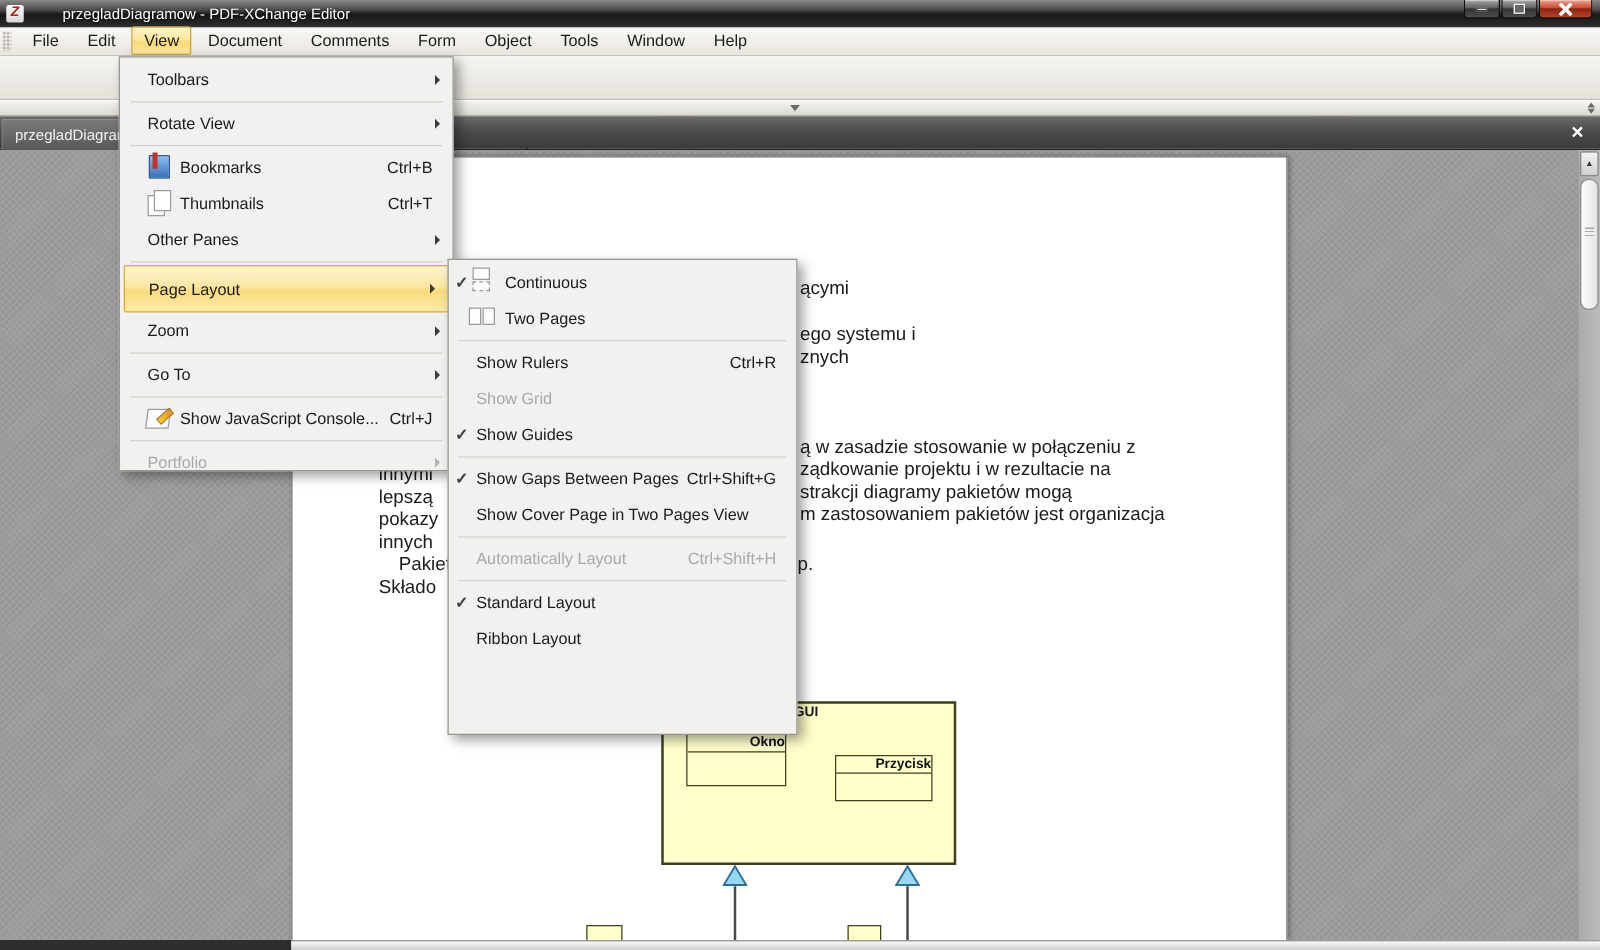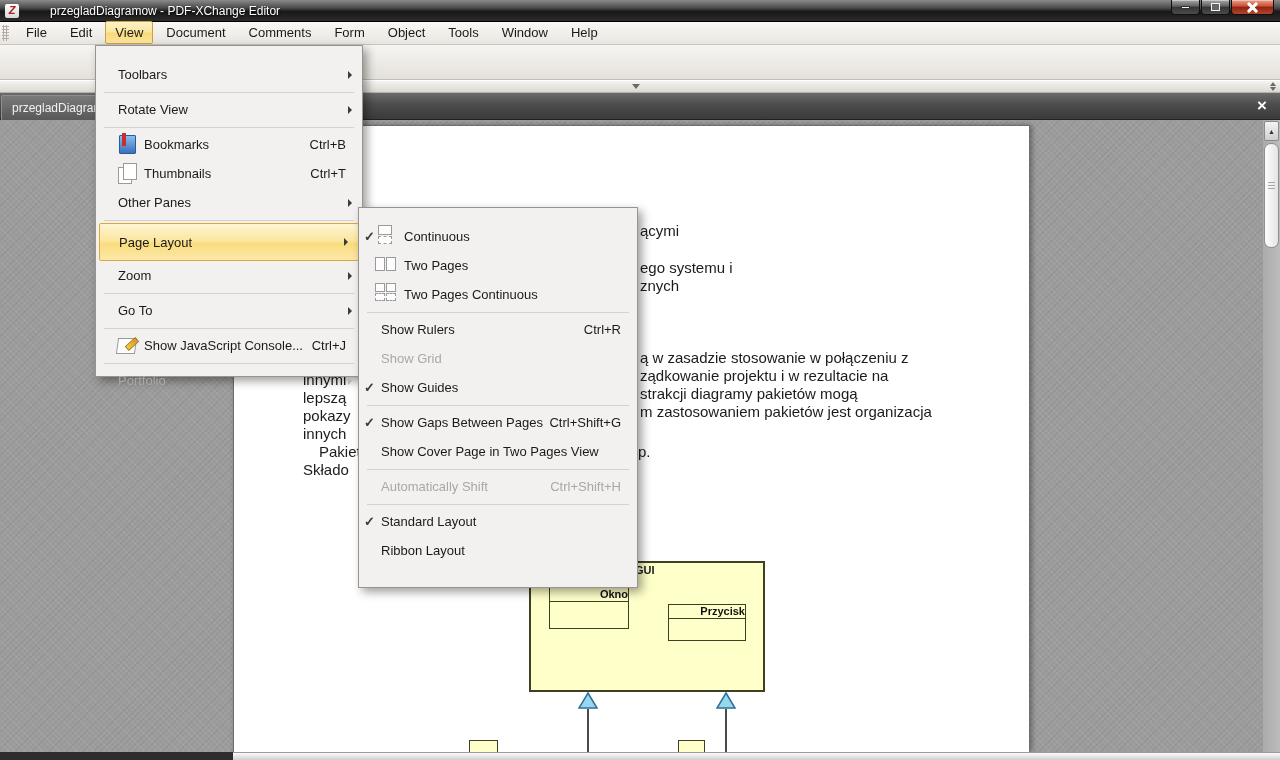--- a/index.html
+++ b/index.html
@@ -110,21 +110,21 @@
   
   .uml-package{position:absolute;left:295px;top:435px;width:236px;height:131px;background:#ffffca;border:2px solid #3f3f23;}
   .pkg-label{position:absolute;left:104px;top:1px;font-size:11px;font-weight:bold;color:#1a1a1a;}
   .uml-class{position:absolute;background:#ffffca;border:1.5px solid #3f3f23;}
   .uml-class .ctitle{height:14px;border-bottom:1.5px solid #3f3f23;font-size:11px;font-weight:bold;text-align:right;line-height:13px;color:#111;}
   .tri{position:absolute;width:20px;height:17px;}
   .vline{position:absolute;width:2px;background:#4a4a4a;}
   .pkg-tab{position:absolute;background:#ffffca;border:1.5px solid #3f3f23;}
 
   
-  .popup{position:absolute;background:#f2f1ef;border:1px solid #97948f;box-shadow:4px 4px 9px rgba(0,0,0,.38);padding-top:14px;font-size:13px;color:#1a1a1a;}
+  .popup{position:absolute;background:#f2f1ef;border:1px solid #97948f;box-shadow:4px 4px 9px rgba(0,0,0,.38);padding-top:3px;font-size:13px;color:#1a1a1a;}
   #view-menu{left:95px;top:45px;width:268px;height:332px;z-index:50;}
   #page-layout-menu{left:358px;top:207px;width:280px;height:381px;z-index:60;}
   .menu-row{position:relative;height:29px;display:flex;align-items:center;padding-left:22px;padding-right:10px;}
   #view-menu .menu-row.has-icon{padding-left:48px;}
   #page-layout-menu .menu-row.has-icon{padding-left:45px;}
   .menu-row.disabled{color:#a8a8a8;}
   .menu-row.highlighted{margin:0 3px;height:38px;padding-left:19px;border:1px solid #d9a93a;border-radius:2px;
     background:linear-gradient(#fdf5d2,#fce7a2 45%,#fadc7e 55%,#fce9a9);}
   .menu-sep{position:relative;height:6px;}
   .menu-sep::after{content:"";position:absolute;left:8px;right:8px;top:3px;border-top:1px solid #d4d2ce;}
@@ -488,29 +488,20 @@
         </span>
         <span class="mlabel">Continuous</span>
       </div>
       <div class="menu-row has-icon">
         <span class="mi-icon two-pages lay">
           <i></i>
           <i></i>
         </span>
         <span class="mlabel">Two Pages</span>
       </div>
-      <div class="menu-row has-icon">
-        <span class="mi-icon two-pages-continuous lay">
-          <i></i>
-          <i></i>
-          <i></i>
-          <i></i>
-        </span>
-        <span class="mlabel">Two Pages Continuous</span>
-      </div>
       <div class="menu-sep"></div>
       <div class="menu-row">
         <span class="mlabel">Show Rulers</span>
         <span class="shortcut">Ctrl+R</span>
       </div>
       <div class="menu-row disabled">
         <span class="mlabel">Show Grid</span>
       </div>
       <div class="menu-row">
         <span class="check">✓</span>
@@ -520,21 +511,21 @@
       <div class="menu-row">
         <span class="check">✓</span>
         <span class="mlabel">Show Gaps Between Pages</span>
         <span class="shortcut">Ctrl+Shift+G</span>
       </div>
       <div class="menu-row">
         <span class="mlabel">Show Cover Page in Two Pages View</span>
       </div>
       <div class="menu-sep"></div>
       <div class="menu-row disabled">
-        <span class="mlabel">Automatically Shift</span>
+        <span class="mlabel">Automatically Layout</span>
         <span class="shortcut">Ctrl+Shift+H</span>
       </div>
       <div class="menu-sep"></div>
       <div class="menu-row">
         <span class="check">✓</span>
         <span class="mlabel">Standard Layout</span>
       </div>
       <div class="menu-row">
         <span class="mlabel">Ribbon Layout</span>
       </div>

